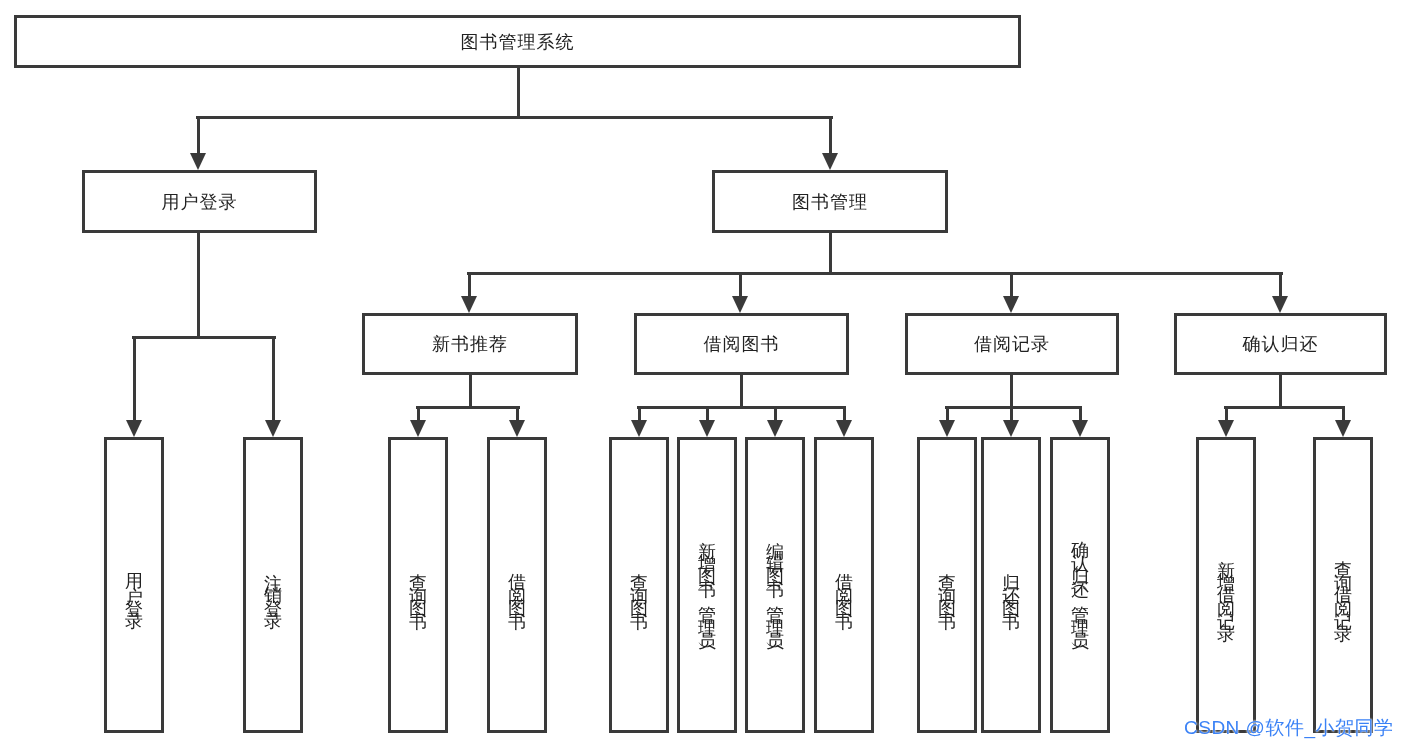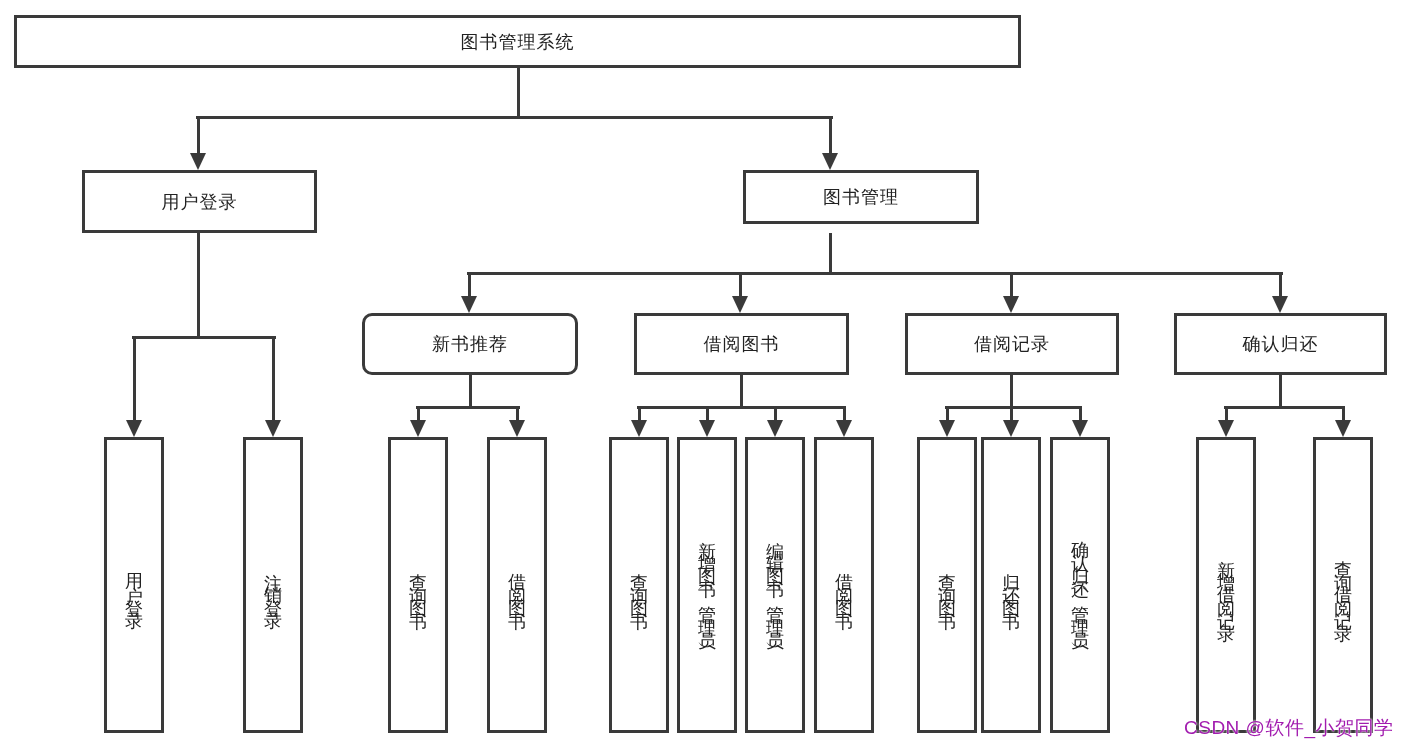--- a/index.html
+++ b/index.html
@@ -45,21 +45,21 @@
   <div class="vline" style="left:517px; top:68px; height:51px;"></div>
   <div class="hline" style="left:196px; top:116px; width:637px;"></div>
   <div class="vline" style="left:197px; top:116px; height:39px;"></div>
   <div class="arr" style="left:190px; top:153px;"></div>
   <div class="vline" style="left:829px; top:116px; height:39px;"></div>
   <div class="arr" style="left:822px; top:153px;"></div>
 
   <div class="box" style="left:82px; top:170px; width:235px; height:63px;">
     <span>用户登录</span>
   </div>
-  <div class="box" style="left:712px; top:170px; width:236px; height:54px;margin-left:31px;">
+  <div class="box" style="left:712px; top:170px; width:236px; height:63px;">
     <span>图书管理</span>
   </div>
 
   <div class="vline" style="left:197px; top:233px; height:106px;"></div>
   <div class="hline" style="left:132px; top:336px; width:144px;"></div>
   <div class="vline" style="left:133px; top:336px; height:85px;"></div>
   <div class="arr" style="left:126px; top:420px;"></div>
   <div class="vline" style="left:272px; top:336px; height:85px;"></div>
   <div class="arr" style="left:265px; top:420px;"></div>
 
@@ -67,21 +67,21 @@
   <div class="hline" style="left:467px; top:272px; width:816px;"></div>
   <div class="vline" style="left:468px;  top:272px; height:26px;"></div>
   <div class="arr" style="left:461px;  top:296px;"></div>
   <div class="vline" style="left:739px;  top:272px; height:26px;"></div>
   <div class="arr" style="left:732px;  top:296px;"></div>
   <div class="vline" style="left:1010px; top:272px; height:26px;"></div>
   <div class="arr" style="left:1003px; top:296px;"></div>
   <div class="vline" style="left:1279px; top:272px; height:26px;"></div>
   <div class="arr" style="left:1272px; top:296px;"></div>
 
-  <div class="box" style="left:362px; top:313px; width:216px; height:62px;border-radius:10px;">
+  <div class="box" style="left:362px; top:313px; width:216px; height:62px;">
     <span>新书推荐</span>
   </div>
   <div class="box" style="left:634px; top:313px; width:215px; height:62px;">
     <span>借阅图书</span>
   </div>
   <div class="box" style="left:905px; top:313px; width:214px; height:62px;">
     <span>借阅记录</span>
   </div>
   <div class="box" style="left:1174px; top:313px; width:213px; height:62px;">
     <span>确认归还</span>
@@ -154,15 +154,15 @@
   <div class="box leaf" style="left:1050px;">
     <span class="vtext">确认归还（管理员）</span>
   </div>
   <div class="box leaf" style="left:1196px;">
     <span class="vtext">新增借阅记录</span>
   </div>
   <div class="box leaf" style="left:1313px;">
     <span class="vtext">查询借阅记录</span>
   </div>
 
-  <div class="watermark" style="color: #a21caf; text-align: center;">CSDN @软件_小贺同学</div>
+  <div class="watermark" style="color: #3b82f6; text-align: center;">CSDN @软件_小贺同学</div>
 
 </div>
 
 </body></html>

